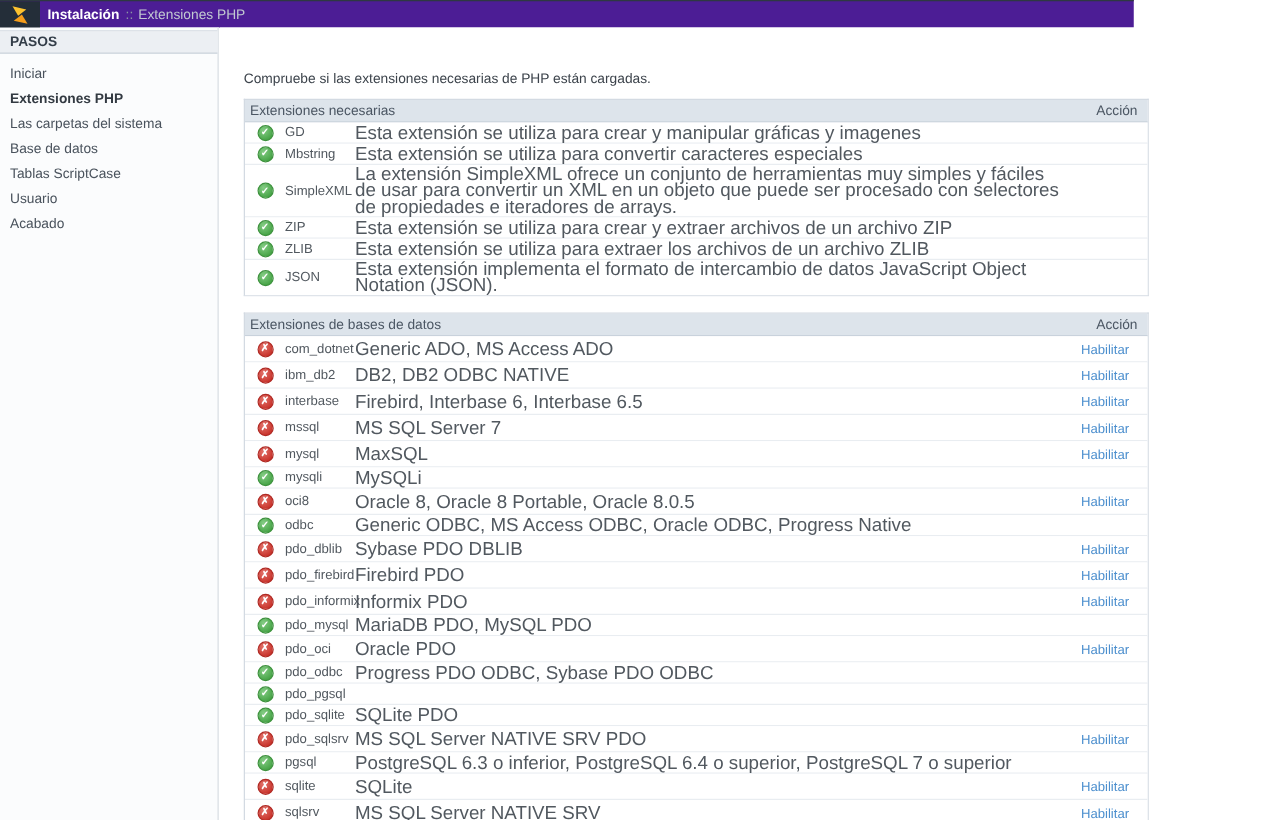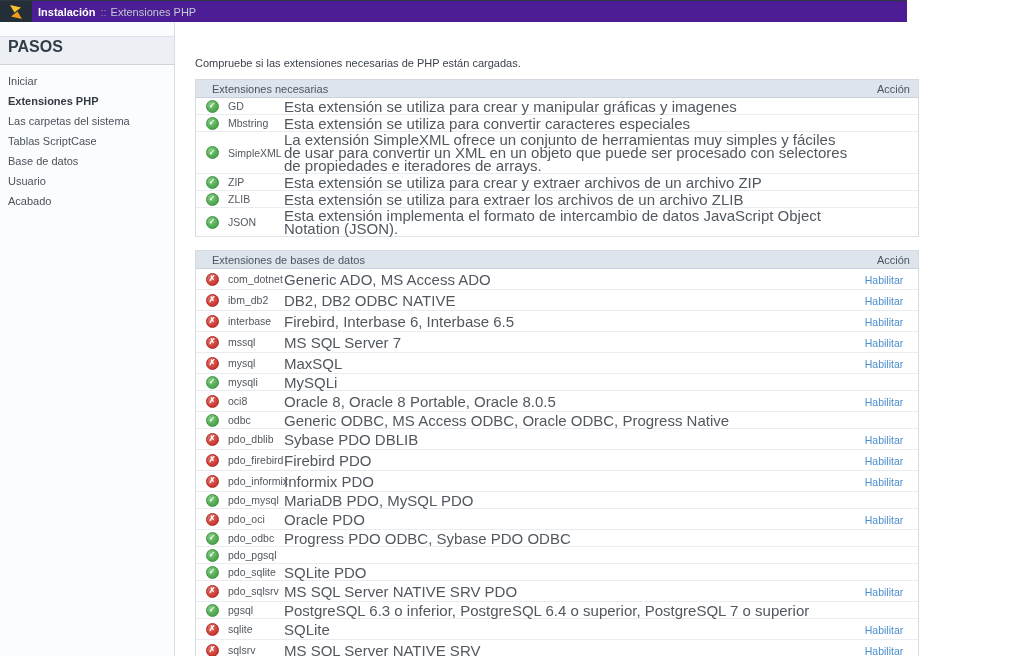--- a/index.html
+++ b/index.html
@@ -11,37 +11,37 @@
     background: #4c1d95; border-top: 1px solid #2e3842; display: flex; align-items: center; }
   .logo-box { width: 32px; height: 22px; background: #242e39; display: flex;
     align-items: center; justify-content: center; flex-shrink: 0; }
   .topbar-title { margin-left: 6px; font-size: 11px; color: #ffffff; font-weight: bold; }
   .topbar-sep { margin-left: 5px; font-size: 11px; color: #8b96a2; }
   .topbar-sub { margin-left: 4px; font-size: 11px; color: #c2c9d1; }
 
   
   .sidebar { position: absolute; left: 0; top: 22px; width: 175px; height: 634px;
     background: #fbfcfd; border-right: 1px solid #d9dee4; }
-  .sidebar-head { margin-top: 14px; height: 29px; line-height: 19px; background: #eceff3;
+  .sidebar-head { margin-top: 2px; height: 19px; line-height: 19px; background: #eceff3;
     border-top: 1px solid #dde2e8; border-bottom: 1px solid #ccd3db;
-    padding-left: 8px; font-size: 16px; font-weight: bold; color: #333d48; }
+    padding-left: 8px; font-size: 11px; font-weight: bold; color: #333d48; }
   .sidebar-items { padding-top: 6px; }
   .sidebar-item { height: 20px; line-height: 20px; padding-left: 8px; font-size: 11px;
     color: #49525c; cursor: pointer; }
   .sidebar-item.active { font-weight: bold; color: #333a42; }
 
   
   .main { position: absolute; left: 176px; top: 22px; width: 749px; height: 634px;
     background: #ffffff; padding: 35px 6px 0 19px; }
   .intro { font-size: 11px; color: #3c434b; margin-bottom: 10px; }
 
   .ext-table { border: 1px solid #d3dae2; border-bottom: 1px solid #dfe4ea; margin-bottom: 13px; }
   .thead { display: flex; align-items: center; height: 18px; background: #dde4eb;
     border-bottom: 1px solid #c9d2dc; font-size: 11px; color: #4b5663; }
-  .thead .t-title { padding-left: 16px; flex: 1; }
+  .thead .t-title { padding-left: 4px; flex: 1; }
   .thead .t-action { padding-right: 8px; text-align: right; }
   .trow { display: flex; align-items: center; min-height: 17px; padding: 1px 0;
     border-bottom: 1px solid #e9edf1; background: #fff; }
   .trow:last-child { border-bottom: none; }
   .cell-status { width: 32px; display: flex; justify-content: center; flex-shrink: 0; }
   .cell-name { width: 56px; flex-shrink: 0; font-size: 10.5px; color: #51585f; }
   .cell-desc { flex: 1; font-size: 15px; color: #51585f; line-height: 13px; padding-right: 10px; }
   .cell-action { min-width: 60px; text-align: center; padding-right: 8px; }
   .cell-action a { font-size: 10.5px; color: #4c8fce; text-decoration: none; cursor: pointer; }
 
@@ -74,24 +74,24 @@
       <div class="sidebar-item">
     <span>Iniciar</span>
   </div>
       <div class="sidebar-item active">
     <span>Extensiones PHP</span>
   </div>
       <div class="sidebar-item">
     <span>Las carpetas del sistema</span>
   </div>
       <div class="sidebar-item">
+    <span>Base de datos</span>
+  </div>
+      <div class="sidebar-item">
     <span>Tablas ScriptCase</span>
-  </div>
-      <div class="sidebar-item">
-    <span>Base de datos</span>
   </div>
       <div class="sidebar-item">
     <span>Usuario</span>
   </div>
       <div class="sidebar-item">
     <span>Acabado</span>
   </div>
     </div>
 </div>
 

